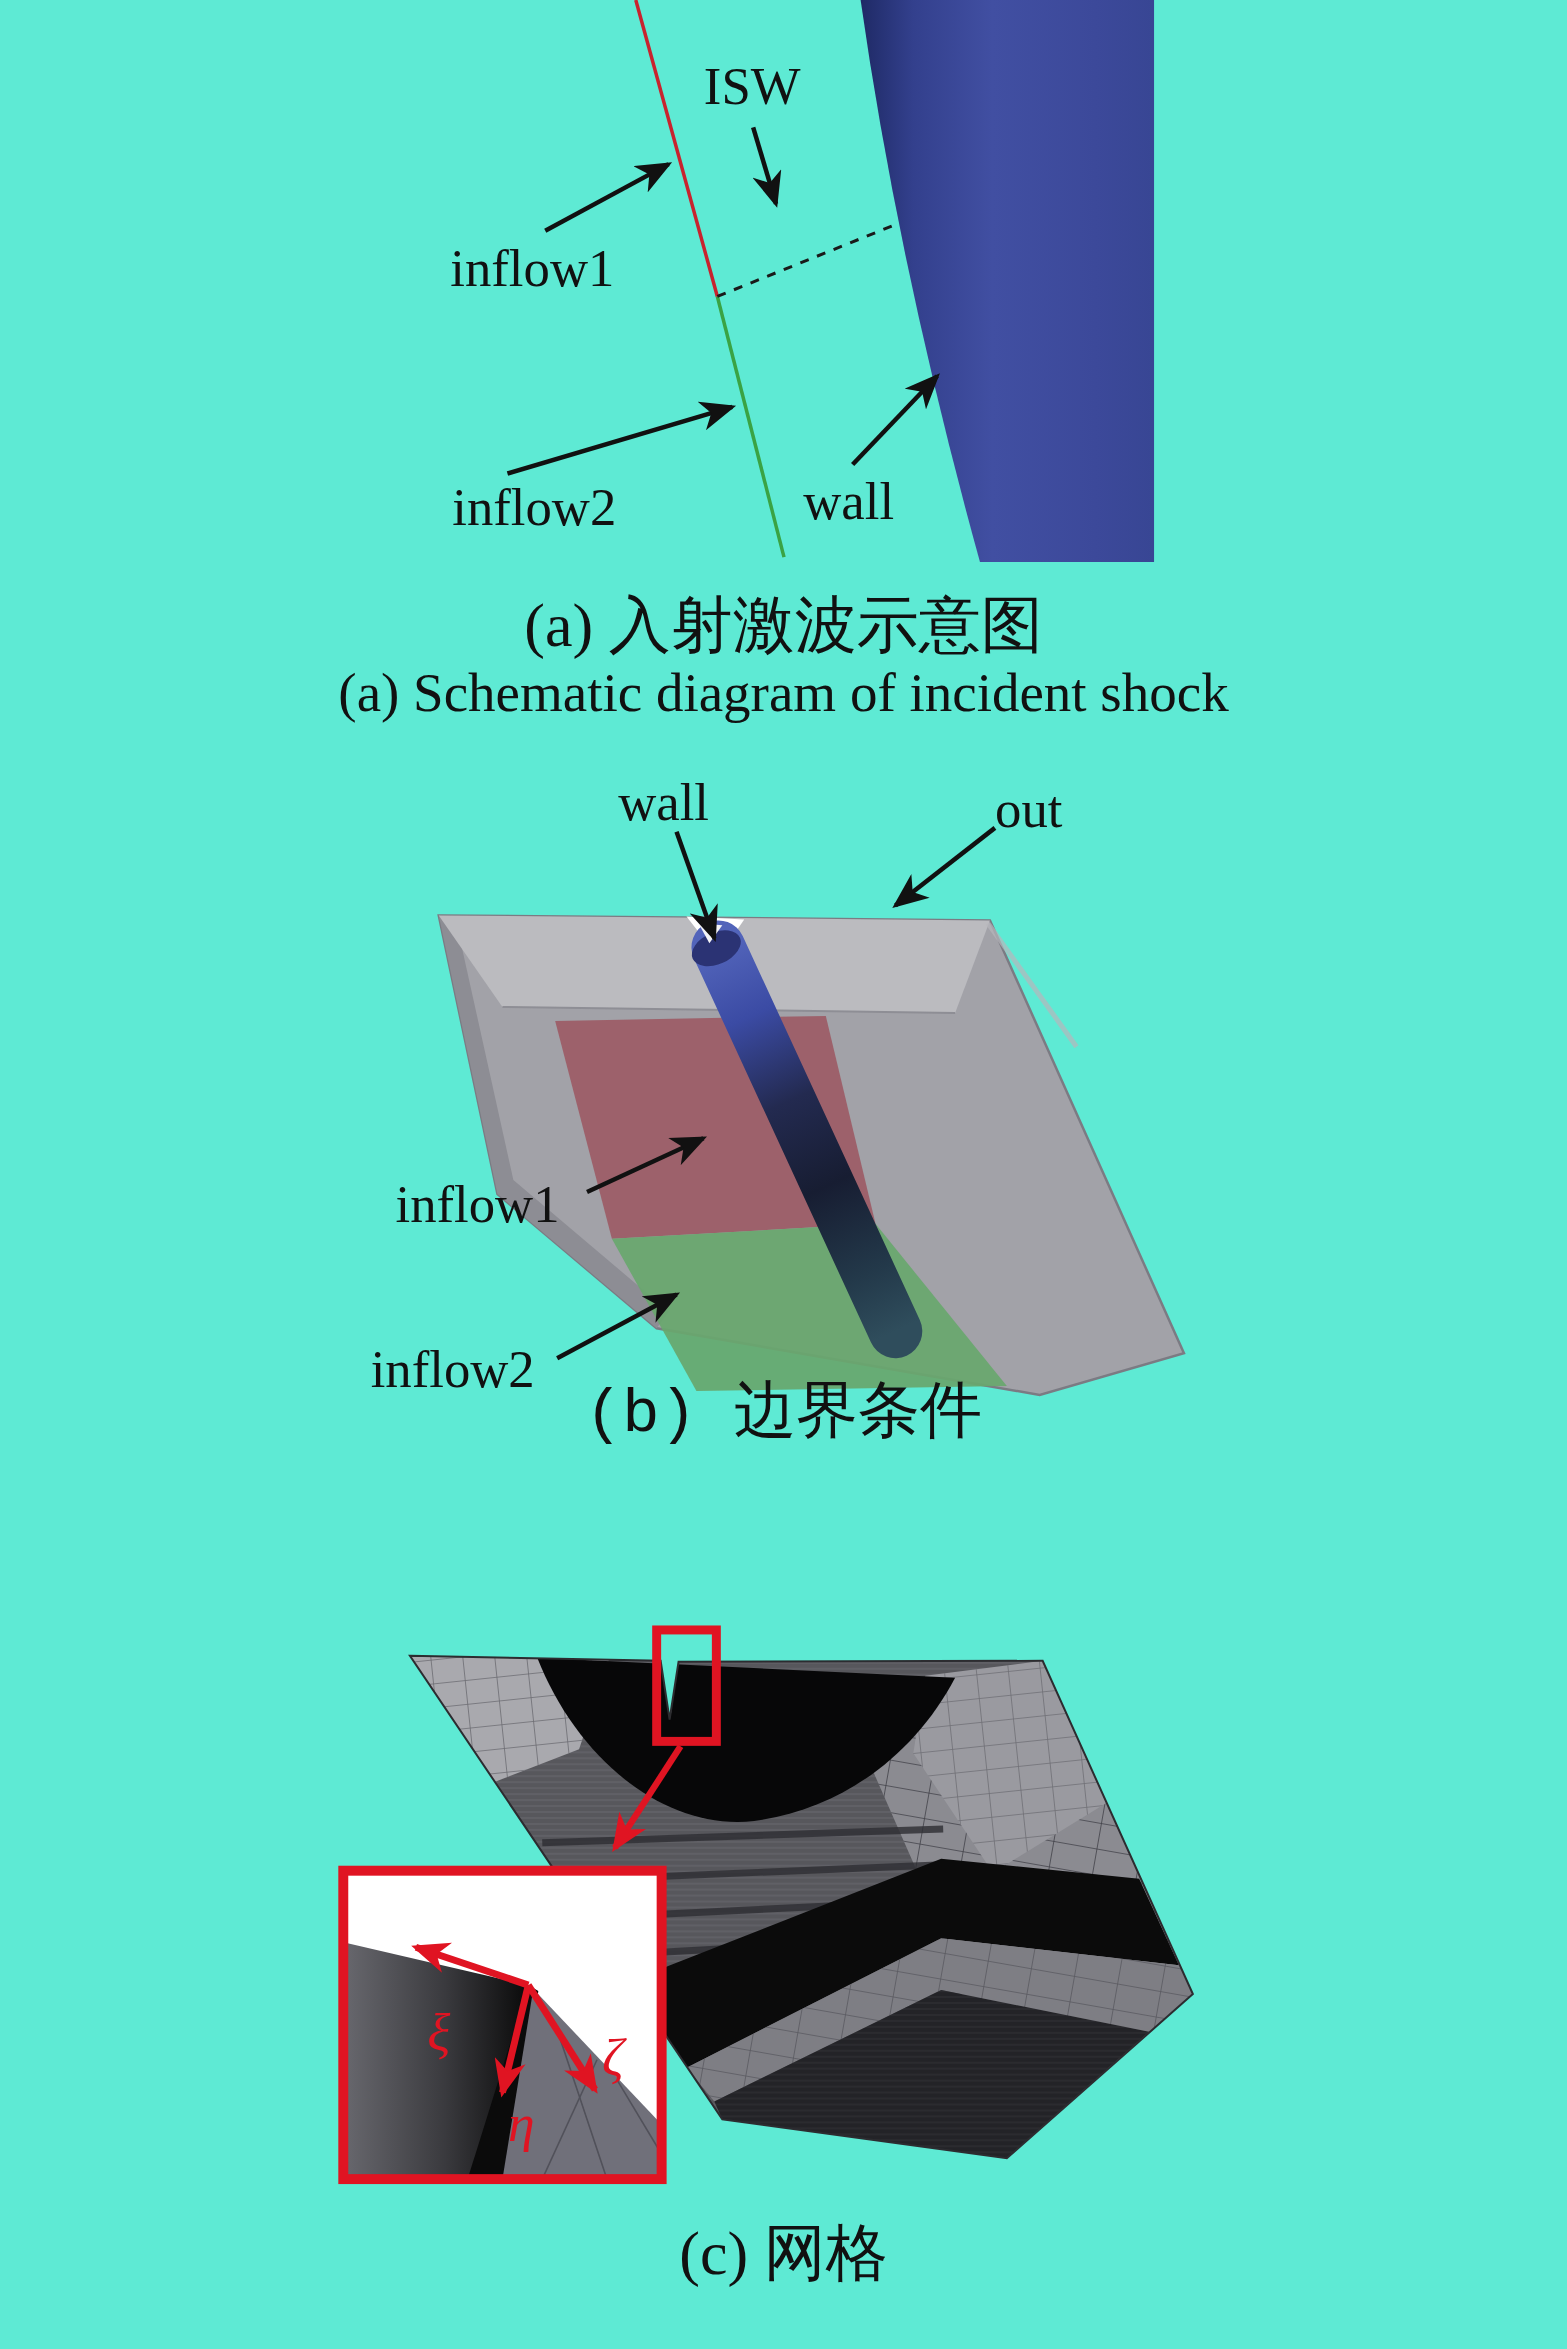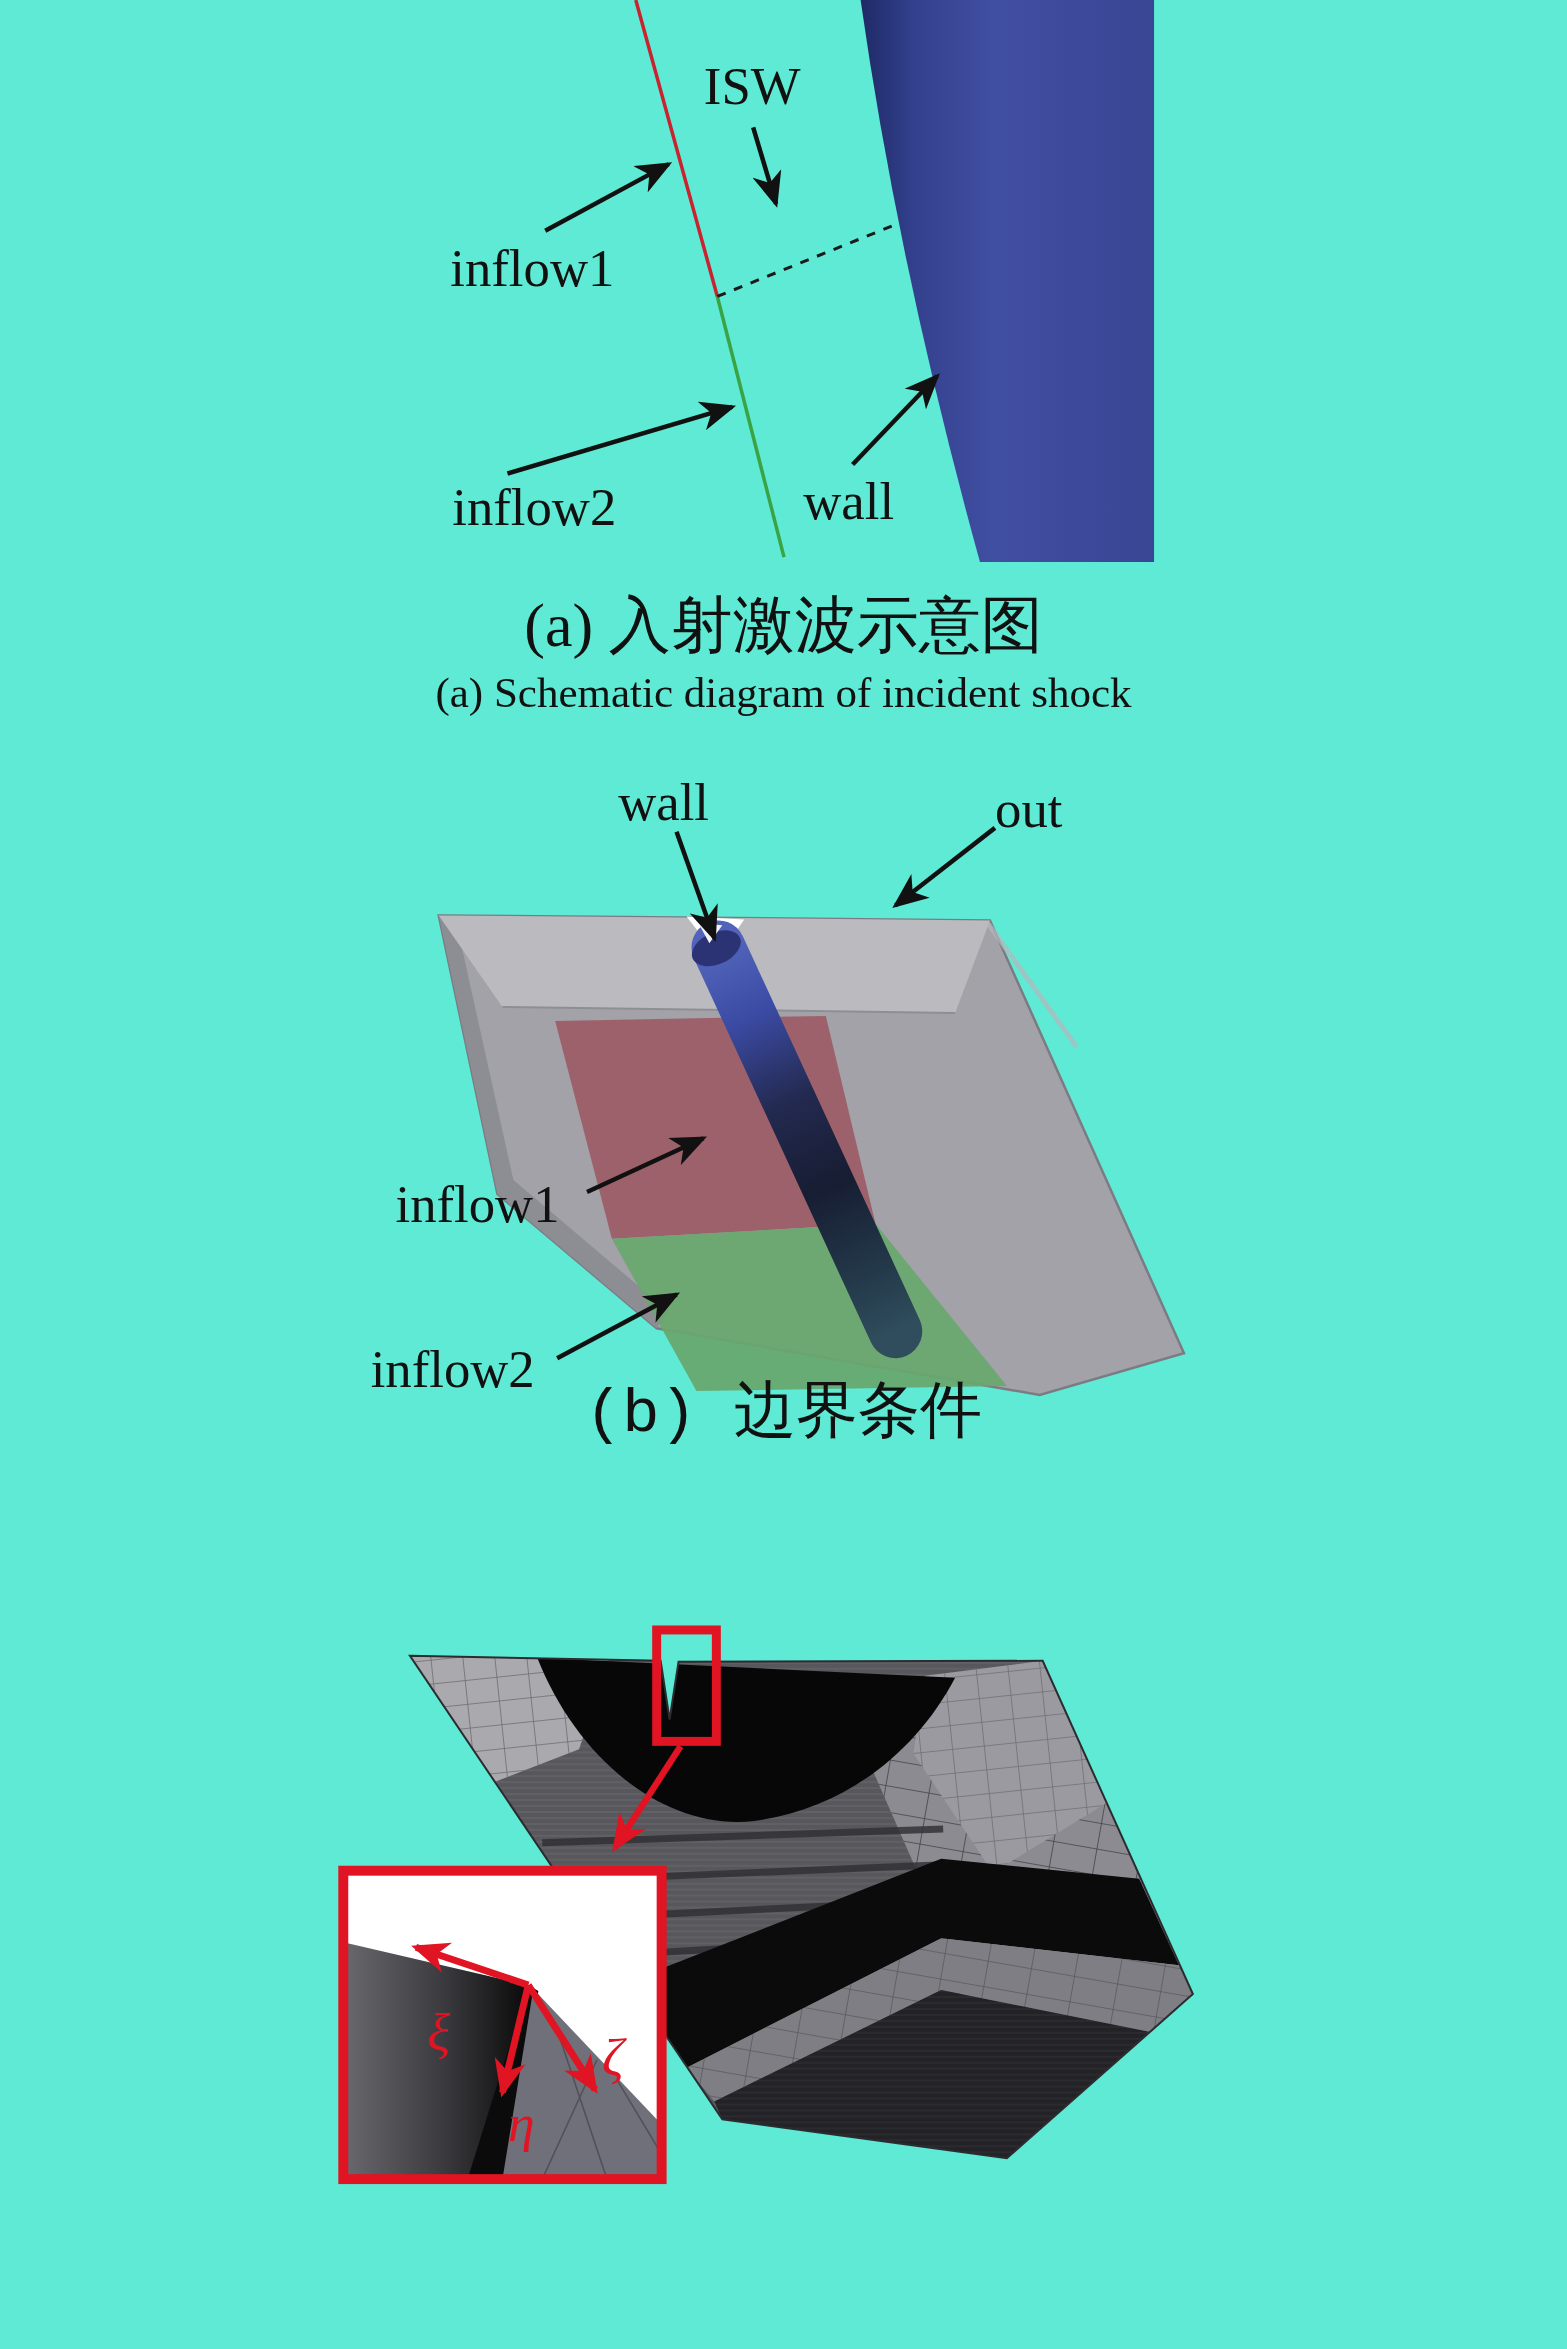--- a/index.html
+++ b/index.html
@@ -2,21 +2,21 @@
 <html><head>
 <meta charset="utf-8">
 <style>
   html,body{margin:0;padding:0;background:#ffffff;}
   .page{position:relative;width:1567px;height:2349px;background:#5eead4;overflow:hidden;
         font-family:"Liberation Serif","DejaVu Serif",serif;}
   .panel-svg{position:absolute;left:0;}
   .cap{position:absolute;left:0;width:1567px;text-align:center;color:#111;
        font-family:"Liberation Serif","DejaVu Serif",serif;}
   .cap-zh{font-size:62px;line-height:60px;}
-  .cap-en{font-size:43px;line-height:60px;}
+  .cap-en{font-size:55px;line-height:60px;}
   text{font-family:"Liberation Serif","DejaVu Serif",serif;fill:#111;}
   .lbl{font-size:53px;}
   .greek{font-size:54px;font-style:italic;fill:#e01422;}
 </style>
 </head>
 <body>
 
 <div class="page">
 
   <svg class="panel-svg" style="top:0;" width="1567" height="572" viewBox="0 0 1575 575">
@@ -161,15 +161,16 @@
         <line x1="531" y1="1995" x2="505" y2="2103" marker-end="url(#arwR)"></line>
         <line x1="531" y1="1995" x2="598" y2="2100" marker-end="url(#arwR)"></line>
       </g>
       <text class="greek" x="441" y="2060" text-anchor="middle">ξ</text>
       <text class="greek" x="524" y="2152" text-anchor="middle">η</text>
       <text class="greek" x="616" y="2085" text-anchor="middle">ζ</text>
       <rect x="345" y="1880" width="320" height="310" fill="none" stroke="#e01422" stroke-width="10"></rect>
     </g>
   </svg>
 
+  <div class="cap cap-zh" style="top:2223px;">(c) 网格</div>
 
 </div>
 
 
 </body></html>

